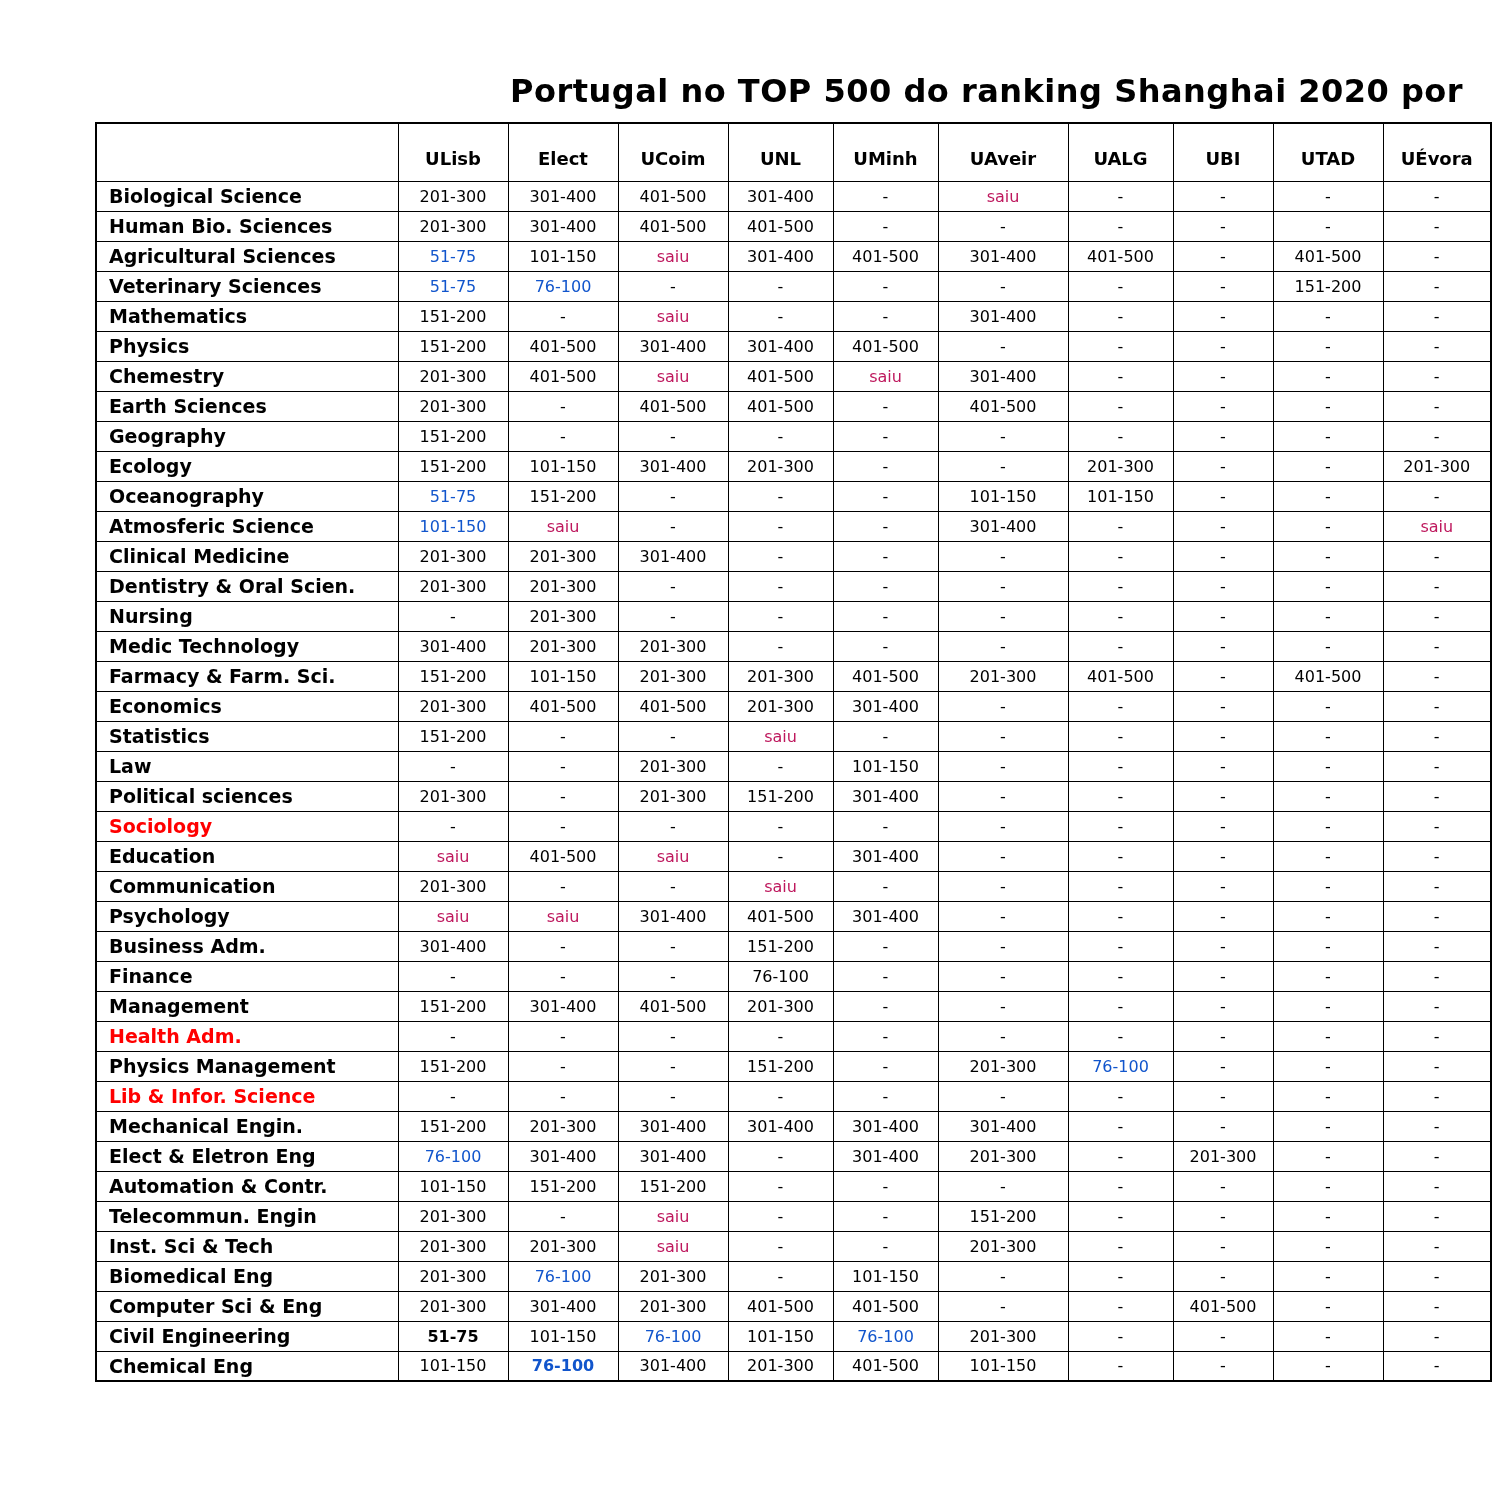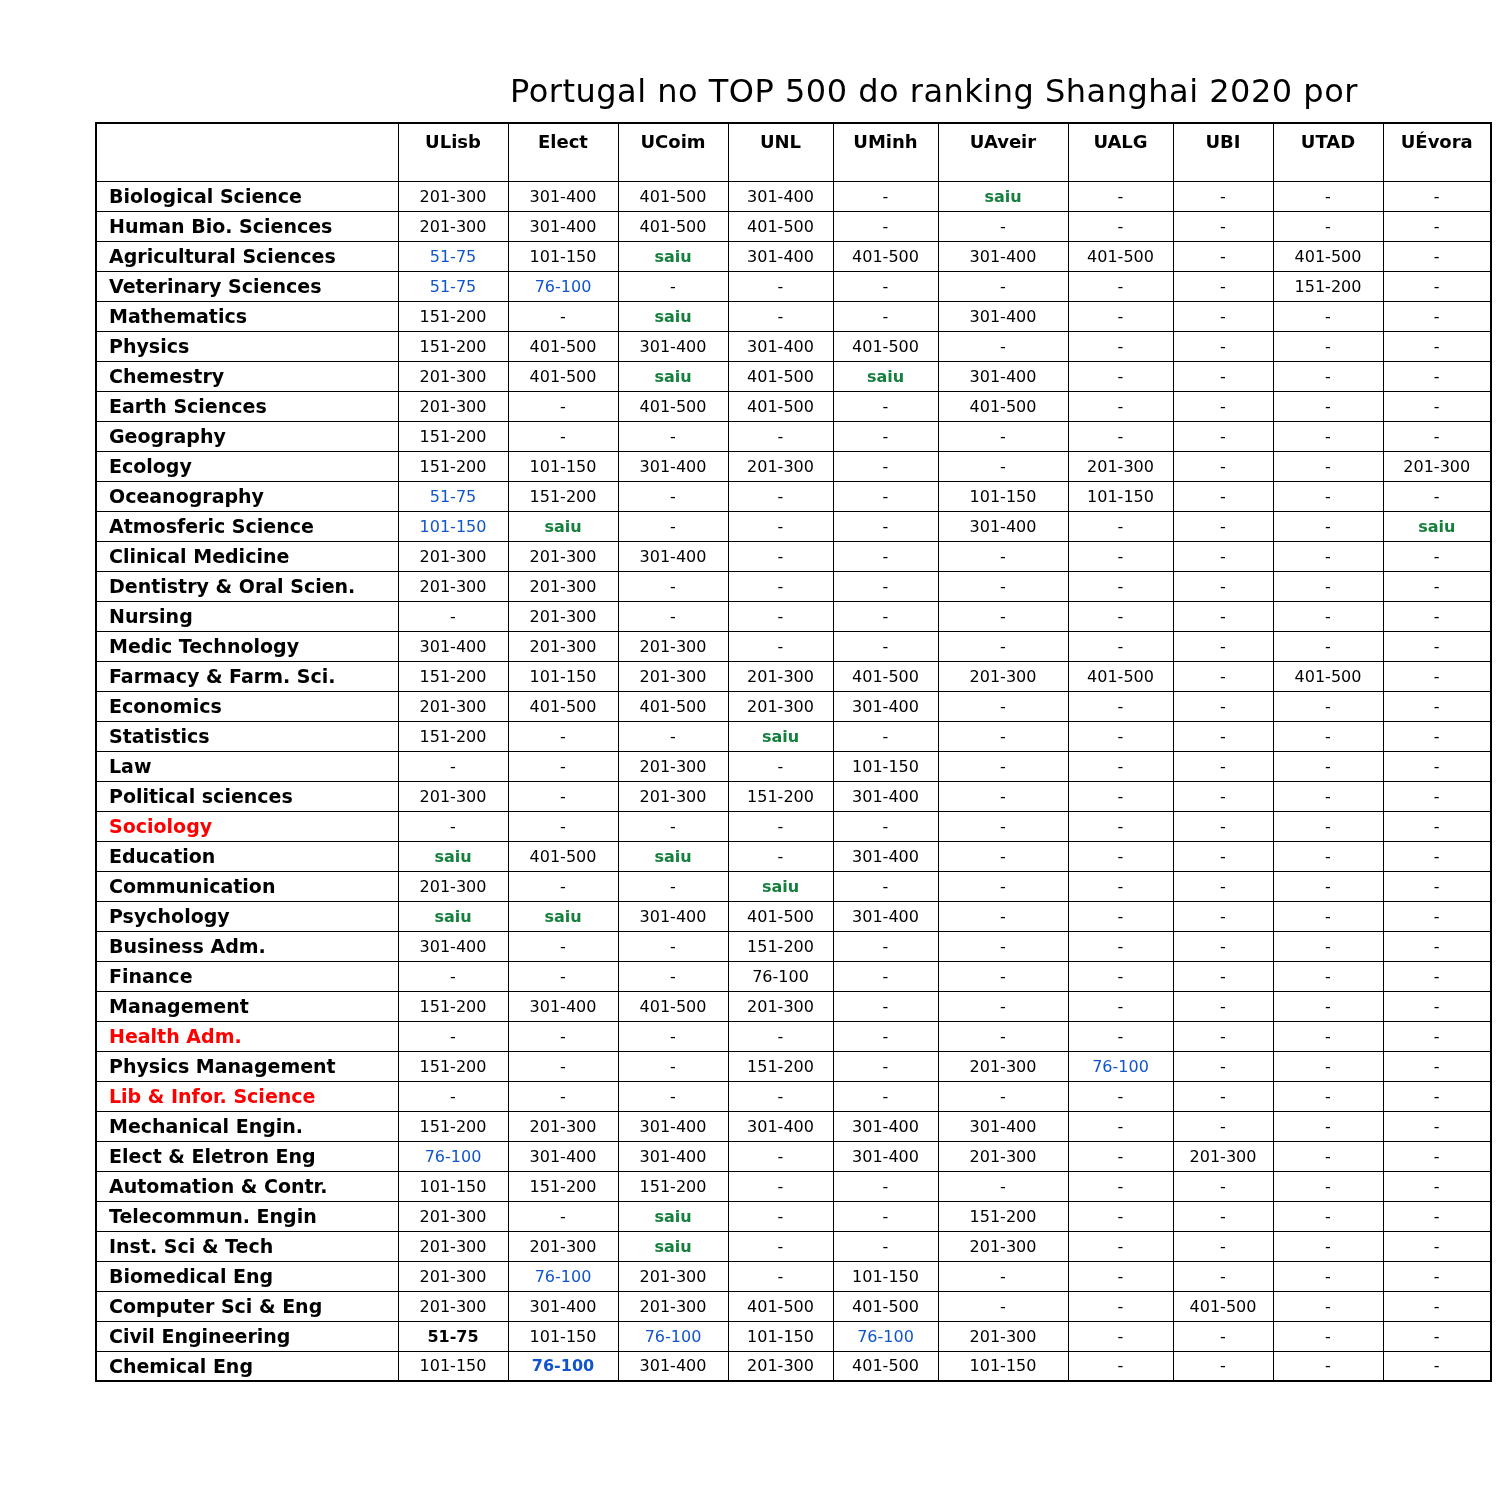--- a/index.html
+++ b/index.html
@@ -10,42 +10,42 @@
     font-family: "DejaVu Sans", "Liberation Sans", sans-serif;
     overflow: hidden;
     position: relative;
   }
   .page-title {
     position: absolute;
     left: 510px;
     top: 72px;
     margin: 0;
     font-size: 32px;
-    font-weight: normal;
+    font-weight: bold;
     color: #000;
     white-space: nowrap;
     letter-spacing: 0.5px;
   }
   table.ranking {
     position: absolute;
     left: 95px;
     top: 122px;
     border-collapse: collapse;
     table-layout: fixed;
     border: 2px solid #000;
   }
   th, td {
     border: 1px solid #000;
     overflow: hidden;
     white-space: nowrap;
   }
   thead th {
     height: 58px;
     vertical-align: top;
-    padding-top: 7px;
+    padding-top: 24px;
     font-size: 18px;
     font-weight: bold;
     text-align: center;
     color: #000;
   }
   tbody th {
     text-align: left;
     padding-left: 12px;
     font-size: 19px;
     font-weight: bold;
@@ -53,21 +53,21 @@
     color: #000;
     margin-top: 44px;
   }
   tbody td {
     text-align: center;
     font-size: 16px;
     height: 30px;
     color: #000;
     font-weight: normal;
   }
-  tbody td.red { color: #15803d; font-weight: bold; }
+  tbody td.red { color: #be185d; font-weight: normal; }
   tbody th.red { color: #ff0000; }
   tbody td.blue { color: #1155cc; }
   tbody td.bluebold { color: #1155cc; font-weight: bold; }
   tbody td.bold { font-weight: bold; }
 </style>
 </head>
 <body>
 
 <h1 class="page-title">Portugal no TOP 500 do ranking Shanghai 2020 por</h1>
 

